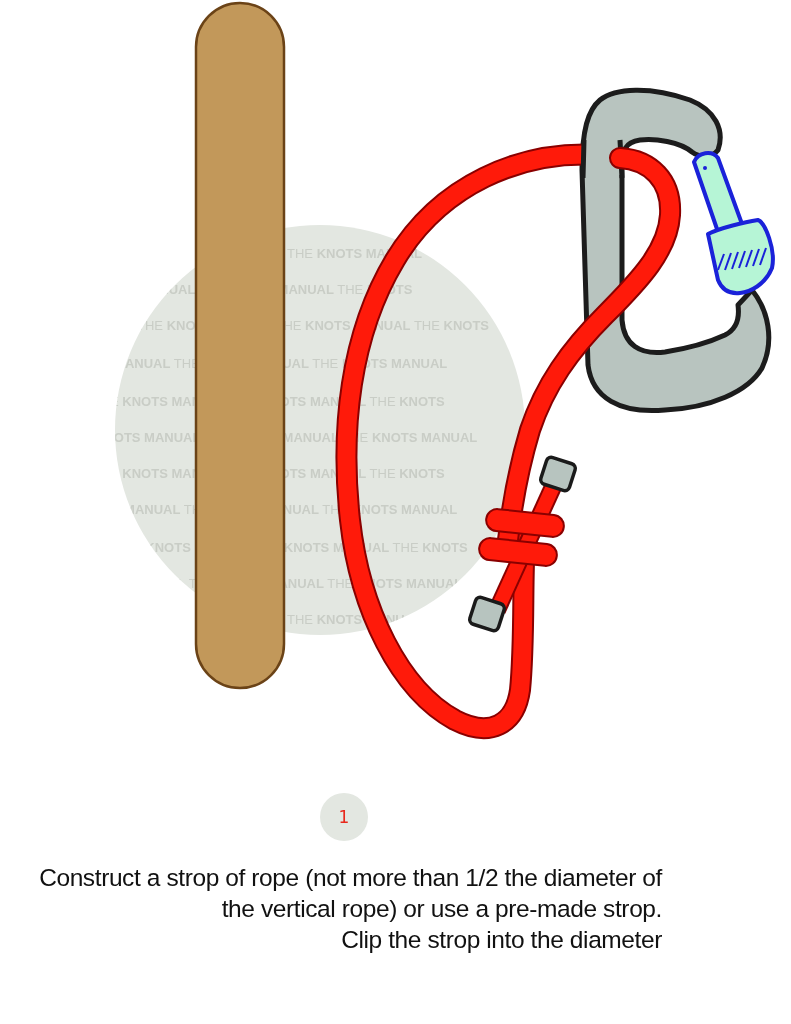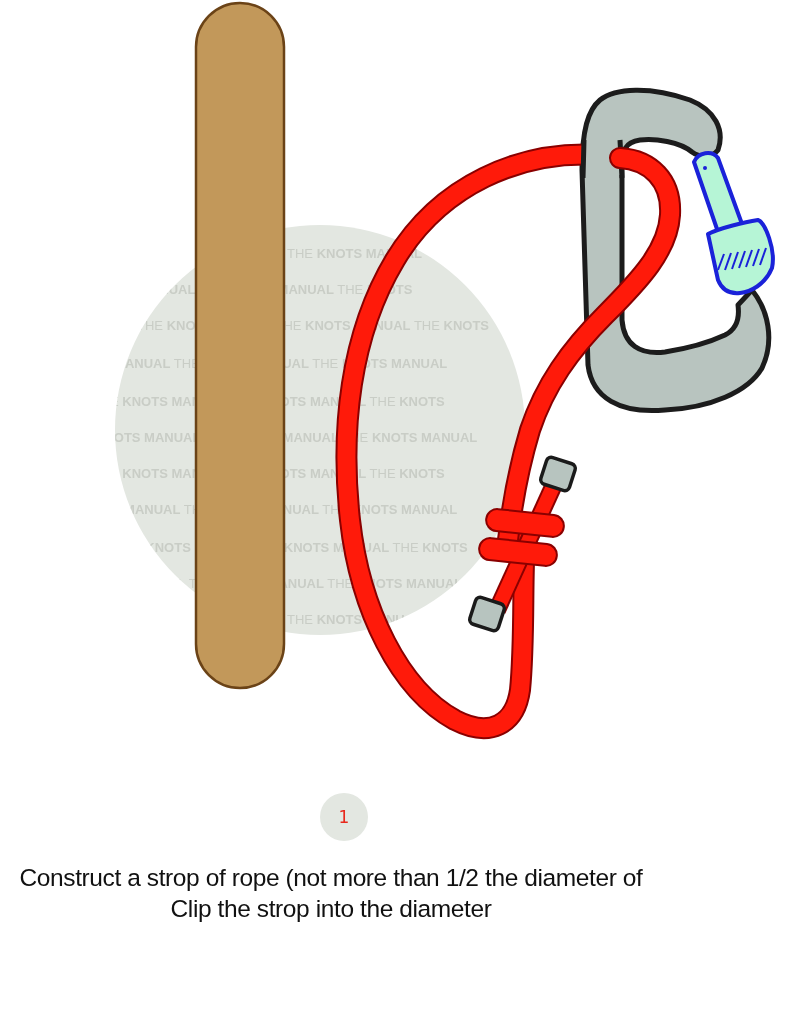--- a/index.html
+++ b/index.html
@@ -6,21 +6,21 @@
   body { width: 791px; height: 1024px; position: relative; overflow: hidden; font-family: "Liberation Sans", "DejaVu Sans", sans-serif; }
   #illustration { position: absolute; left: 0; top: 0; width: 791px; height: 760px; }
   .step-badge {
     position: absolute; left: 320px; top: 793px; width: 48px; height: 48px;
     border-radius: 50%; background: #e3e7e1; color: #e8281c;
     display: flex; align-items: center; justify-content: center;
     font-size: 17px; font-family: "DejaVu Sans", sans-serif;
   }
   .caption {
     position: absolute; left: 0; top: 862px; width: 662px;
-    text-align: center; color: #111; font-size: 24.5px; line-height: 31px;
+    text-align: right; color: #111; font-size: 24.5px; line-height: 31px;
     font-family: "Liberation Sans", sans-serif; letter-spacing: -0.4px;
   }
   .caption div { white-space: nowrap; }
   .wm { font-family: "Liberation Sans", sans-serif; font-weight: bold; font-size: 13px; fill: #c9cdc6; }
   .wm-thin { font-weight: normal; }
 </style>
 </head>
 <body>
 
 <svg id="illustration" viewBox="0 0 791 760" xmlns="http://www.w3.org/2000/svg">
@@ -132,14 +132,15 @@
     </g>
   </g>
 </svg>
 
 <div class="step-badge">
   <span>1</span>
 </div>
 
 <div class="caption">
   <div>Construct a strop of rope (not more than 1/2 the diameter of</div>
+  <div>the vertical rope) or use a pre-made strop.</div>
   <div>Clip the strop into the diameter</div>
 </div>
 
 </body></html>

